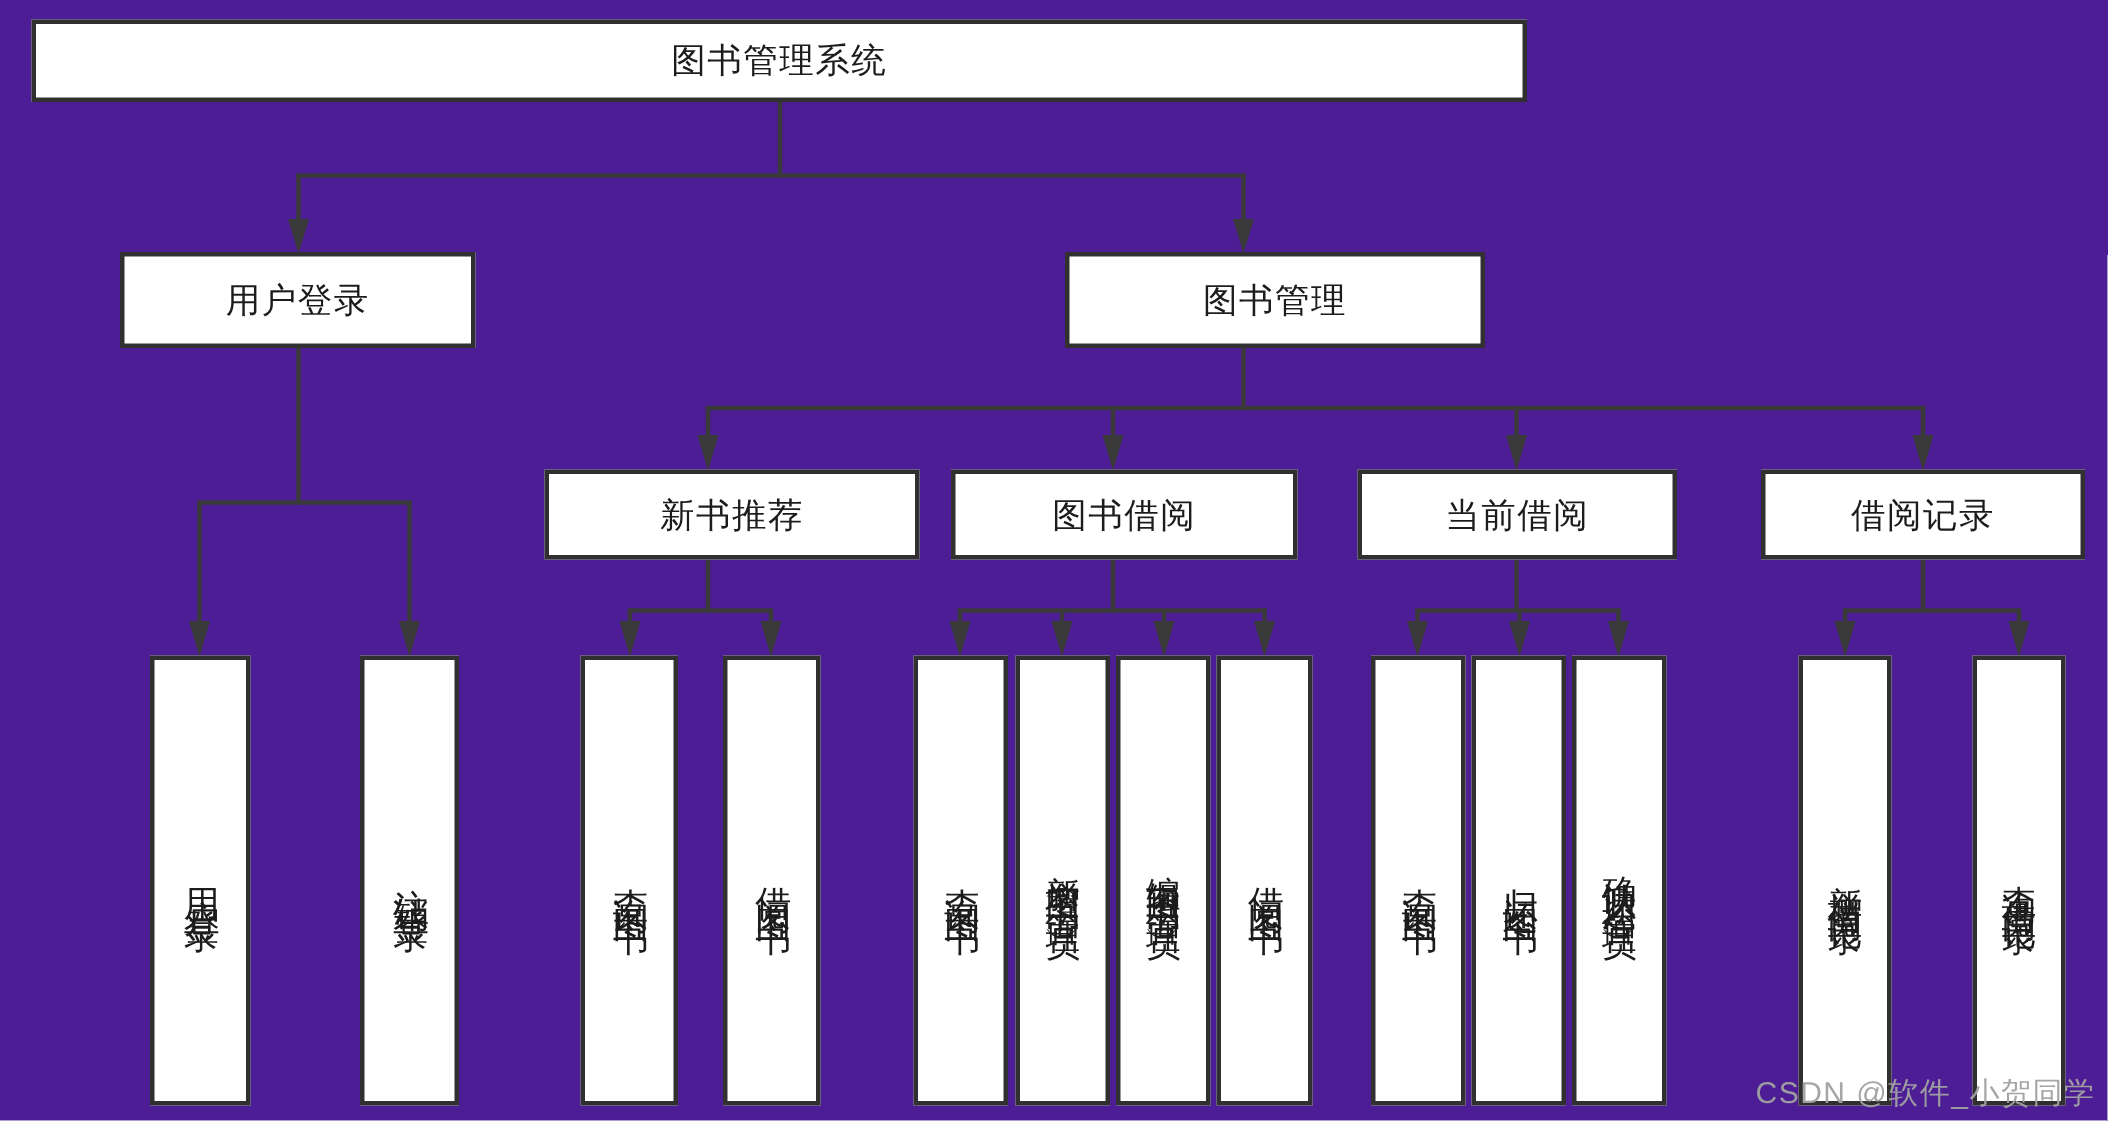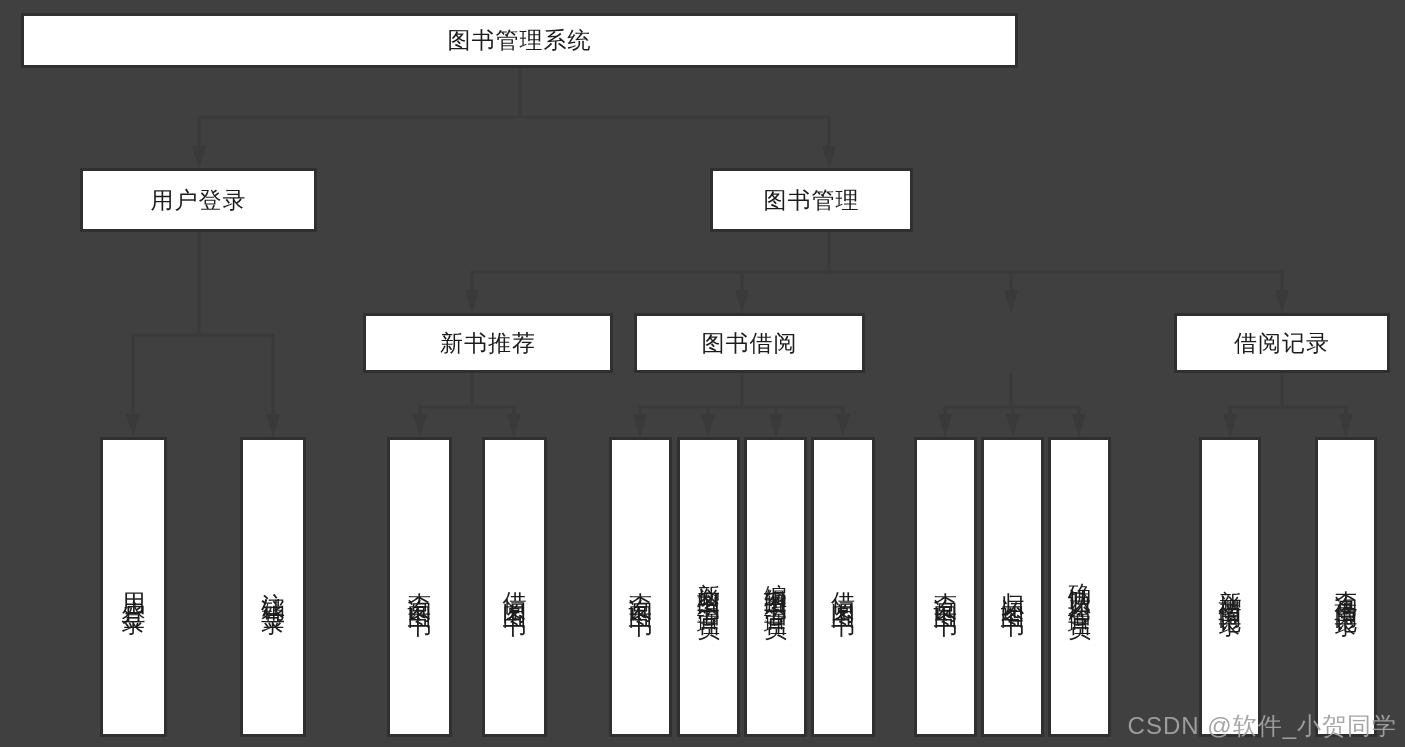--- a/index.html
+++ b/index.html
@@ -5,21 +5,21 @@
   * { margin: 0; padding: 0; box-sizing: border-box; }
   html,body { background: #ffffff; }
   body {
     font-family: "Liberation Sans", "DejaVu Sans", sans-serif;
     color: #1c1c1c;
   }
   .canvas {
     position: relative;
     width: 1405px;
     height: 747px;
-    background: #404040;
+    background: #4c1d95;
     overflow: hidden;
   }
   svg.connectors {
     position: absolute;
     left: 0; top: 0;
     width: 1405px; height: 747px;
     z-index: 1;
   }
   svg.connectors line { stroke: #3a3a3a; stroke-width: 3; }
   svg.connectors polygon { fill: #3a3a3a; }
@@ -40,21 +40,21 @@
     text-orientation: mixed;
     letter-spacing: 7px;
     font-size: 24px;
     line-height: 1;
     white-space: nowrap;
   }
   
   .n-root  { left: 21px;  top: 13px;  width: 997px; height: 55px; }
   
   .n-l2a   { left: 80px;  top: 168px; width: 237px; height: 64px; }
-  .n-l2b   { left: 710px; top: 168px; width: 203px; height: 64px; }
+  .n-l2b   { left: 710px; top: 168px; width: 280px; height: 64px; }
   
   .n-l3a   { left: 363px;  top: 313px; width: 250px; height: 60px; }
   .n-l3b   { left: 634px;  top: 313px; width: 231px; height: 60px; }
   .n-l3c   { left: 905px;  top: 313px; width: 213px; height: 60px; }
   .n-l3d   { left: 1174px; top: 313px; width: 216px; height: 60px; }
   
   .leaf { top: 437px; height: 300px; }
   .lf1  { left: 100px;  width: 67px; }
   .lf2  { left: 240px;  width: 66px; }
   .lf3  { left: 387px;  width: 65px; }
@@ -67,21 +67,21 @@
   .lf10 { left: 981px;  width: 63px; }
   .lf11 { left: 1048px; width: 63px; }
   .lf12 { left: 1199px; width: 62px; }
   .lf13 { left: 1315px; width: 62px; }
   .leaf.long span.vtext { letter-spacing: 5px; font-size: 23px; }
   .watermark {
     position: absolute;
     right: 8px;
     bottom: 5px;
     z-index: 5;
-    font-size: 24px;
+    font-size: 20px;
     color: #a2a2a2;
     letter-spacing: 1px;
     opacity: 0.95;
   }
 </style>
 </head>
 <body>
 
 <div class="canvas">
 
@@ -157,20 +157,23 @@
   <div class="node n-l2b">
     <span>图书管理</span>
   </div>
 
   <div class="node n-l3a">
     <span>新书推荐</span>
   </div>
   <div class="node n-l3b">
     <span>图书借阅</span>
   </div>
+  <div class="node n-l3c">
+    <span>当前借阅</span>
+  </div>
   <div class="node n-l3d">
     <span>借阅记录</span>
   </div>
 
   <div class="node leaf lf1">
     <span class="vtext">用户登录</span>
   </div>
   <div class="node leaf lf2">
     <span class="vtext">注销登录</span>
   </div>

